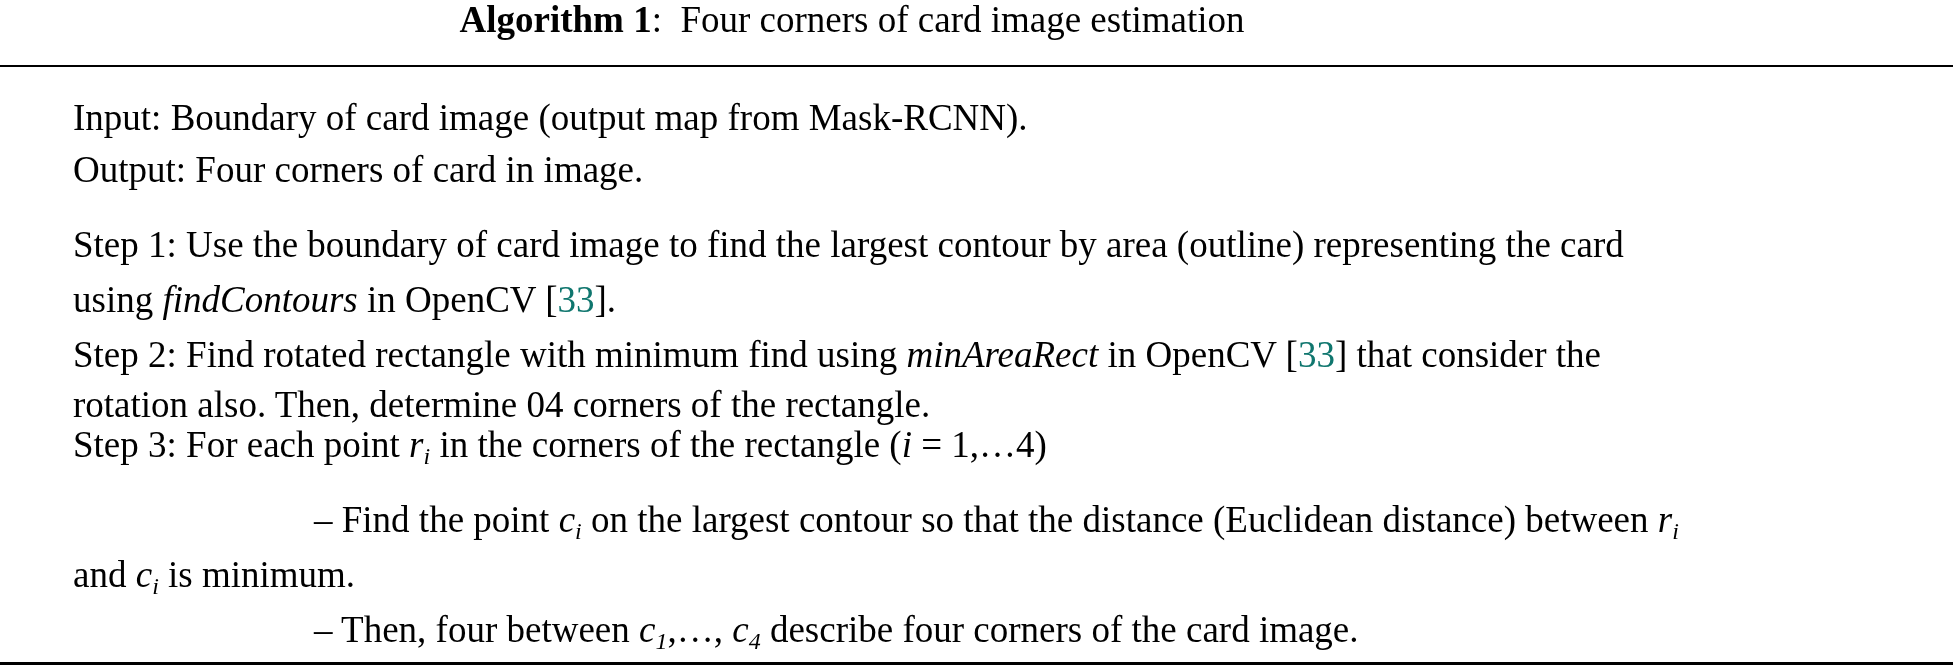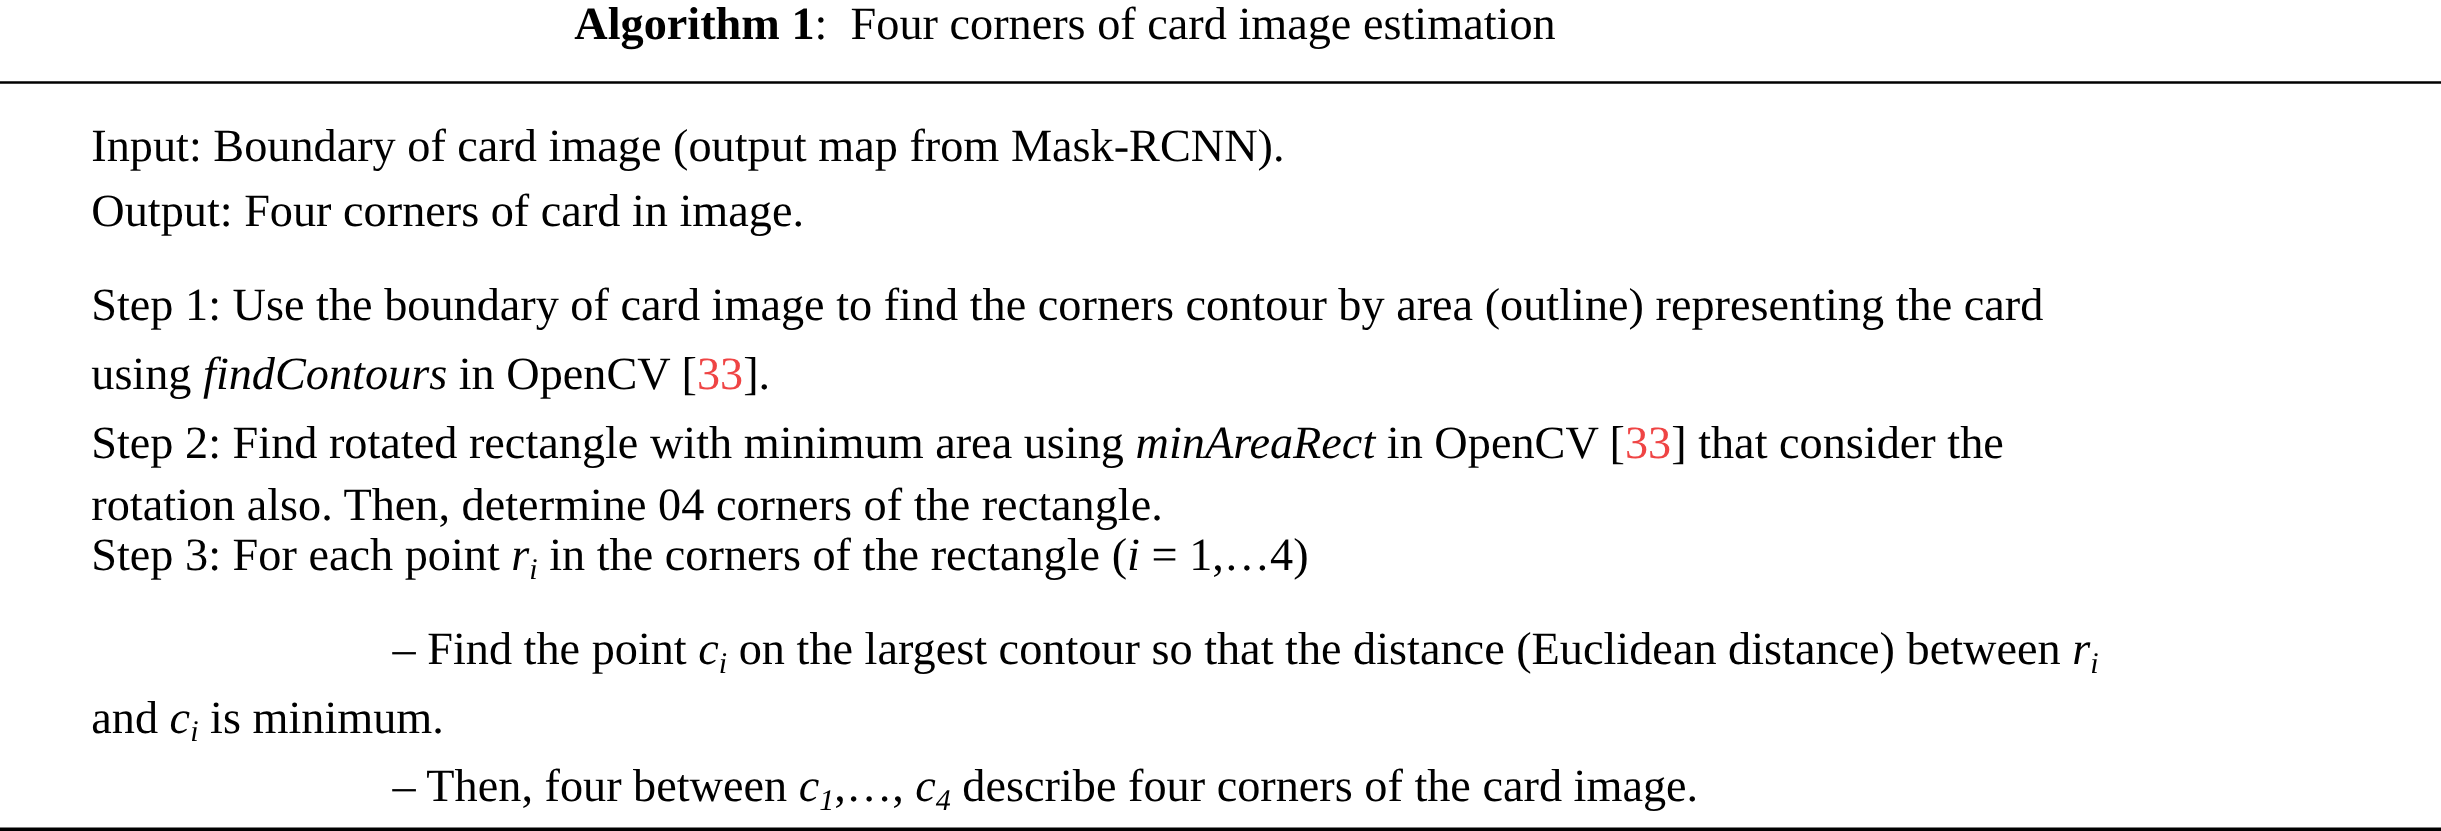--- a/index.html
+++ b/index.html
@@ -48,44 +48,44 @@
     .l2 { top: 149px; }
     .l3 { top: 224px; }
     .l4 { top: 279px; }
     .l5 { top: 334px; }
     .l6 { top: 384px; }
     .l7 { top: 424px; }
     .l8 { top: 499px; }
     .l9 { top: 554px; }
     .l10 { top: 609px; }
     .it { font-style: italic; }
-    .cite { color: #ef4444; text-decoration: none; cursor: pointer; }
+    .cite { color: #0f766e; text-decoration: none; cursor: pointer; }
     sub {
       font-size: 24px;
       font-style: italic;
       vertical-align: -7px;
       line-height: 0;
     }
   </style>
 </head>
 <body>
 
 <div class="caption">
   <span class="label">Algorithm 1</span><span>:</span>&nbsp;&nbsp;<span>Four corners of card image estimation</span>
 </div>
 
 <div class="rule rule-top"></div>
 
 <div class="line l1">Input: Boundary of card image (output map from Mask-RCNN).</div>
 <div class="line l2">Output: Four corners of card in image.</div>
 
-<div class="line l3">Step 1: Use the boundary of card image to find the corners contour by area (outline) representing the card</div>
+<div class="line l3">Step 1: Use the boundary of card image to find the largest contour by area (outline) representing the card</div>
 <div class="line l4"><span>using </span><span class="it">findContours</span><span> in OpenCV [</span><a class="cite">33</a><span>].</span></div>
 
-<div class="line l5"><span>Step 2: Find rotated rectangle with minimum area using </span><span class="it">minAreaRect</span><span> in OpenCV [</span><a class="cite">33</a><span>] that consider the</span></div>
+<div class="line l5"><span>Step 2: Find rotated rectangle with minimum find using </span><span class="it">minAreaRect</span><span> in OpenCV [</span><a class="cite">33</a><span>] that consider the</span></div>
 <div class="line l6">rotation also. Then, determine 04 corners of the rectangle.</div>
 
 <div class="line l7"><span>Step 3: For each point </span><span class="it">r</span><sub>i</sub><span> in the corners of the rectangle (</span><span class="it">i</span><span> = 1,…4)</span></div>
 
 <div class="line indent l8"><span>– Find the point </span><span class="it">c</span><sub>i</sub><span> on the largest contour so that the distance (Euclidean distance) between </span><span class="it">r</span><sub>i</sub></div>
 
 <div class="line l9"><span>and </span><span class="it">c</span><sub>i</sub><span> is minimum.</span></div>
 
 <div class="line indent l10"><span>– Then, four between </span><span class="it">c</span><sub>1</sub><span>,…, </span><span class="it">c</span><sub>4</sub><span> describe four corners of the card image.</span></div>
 

